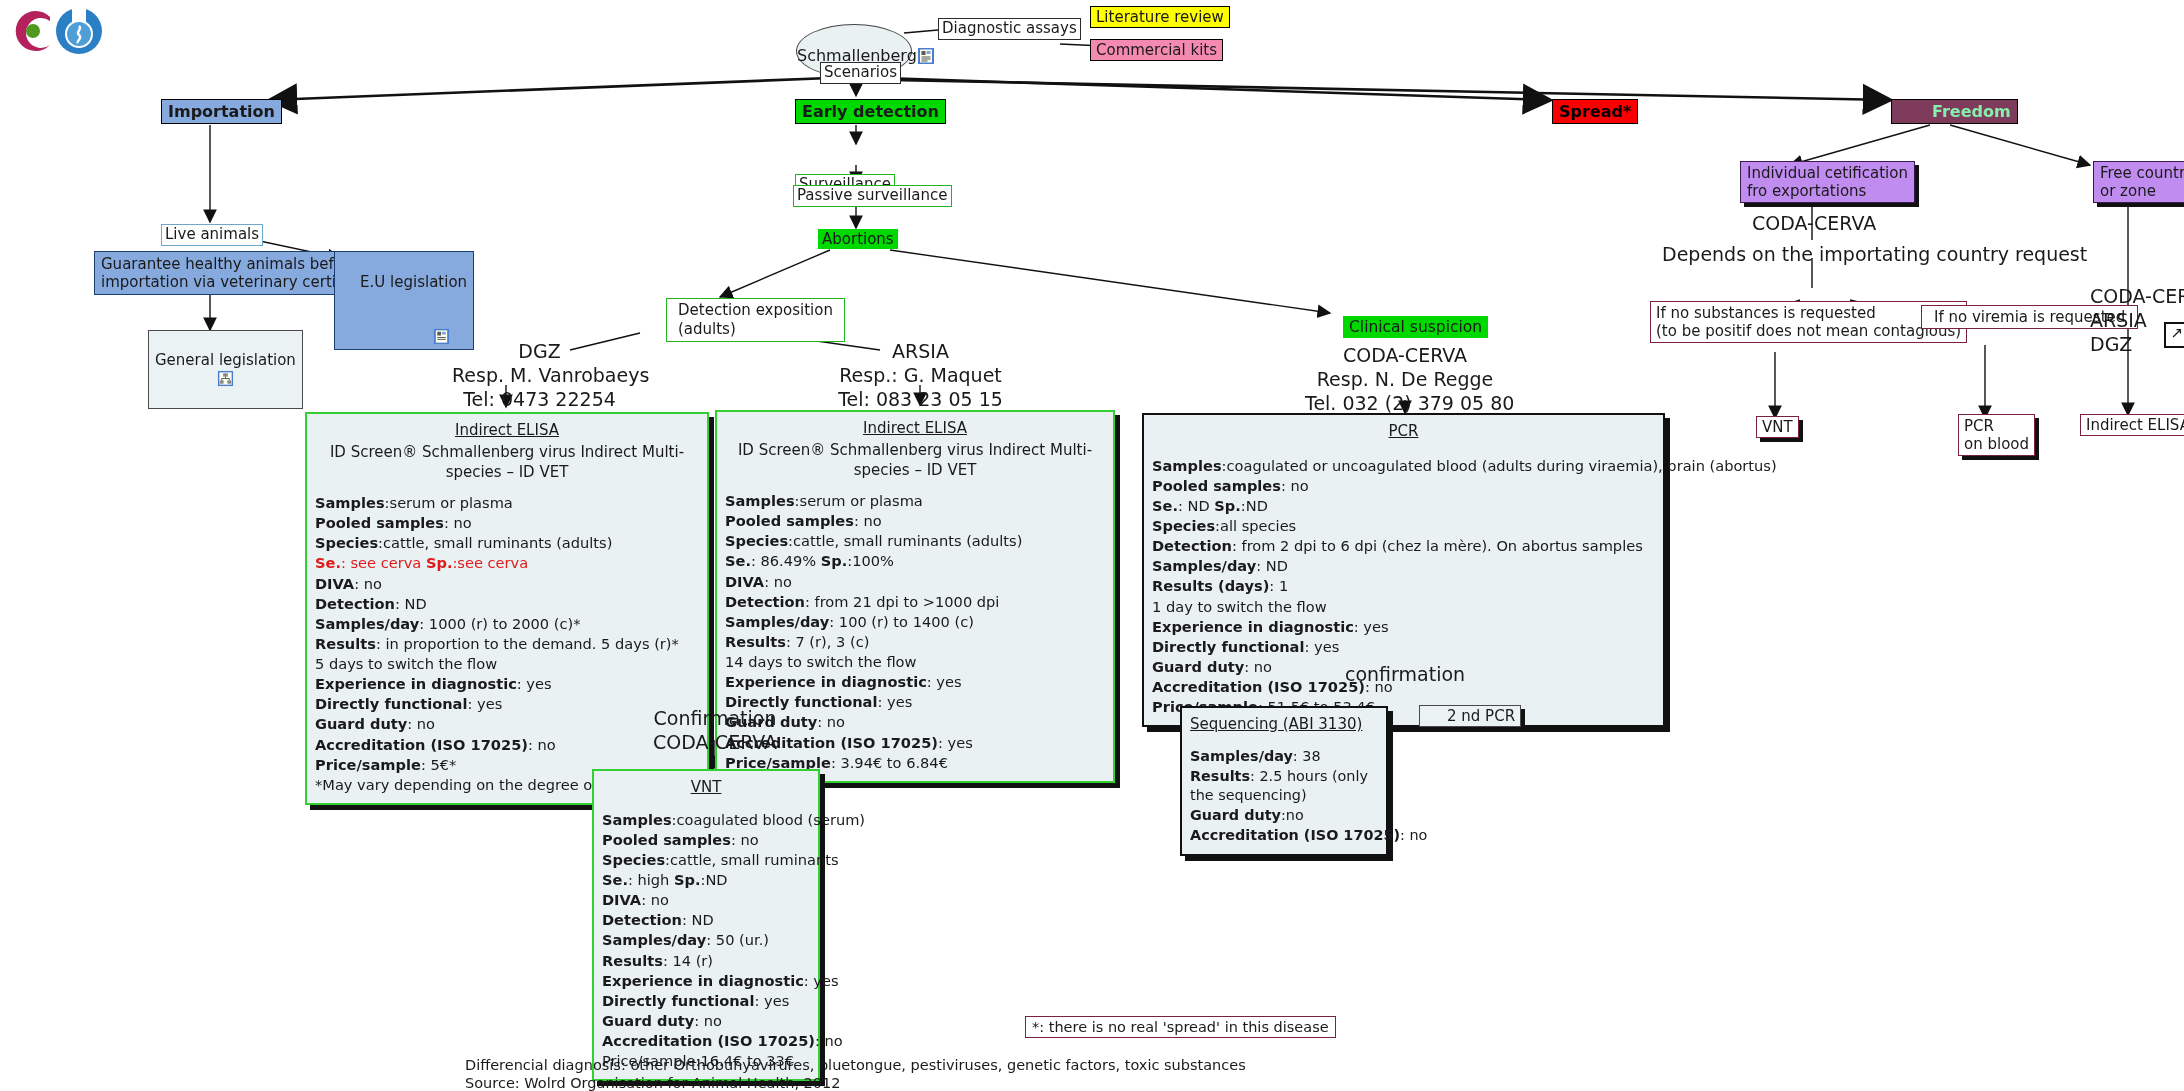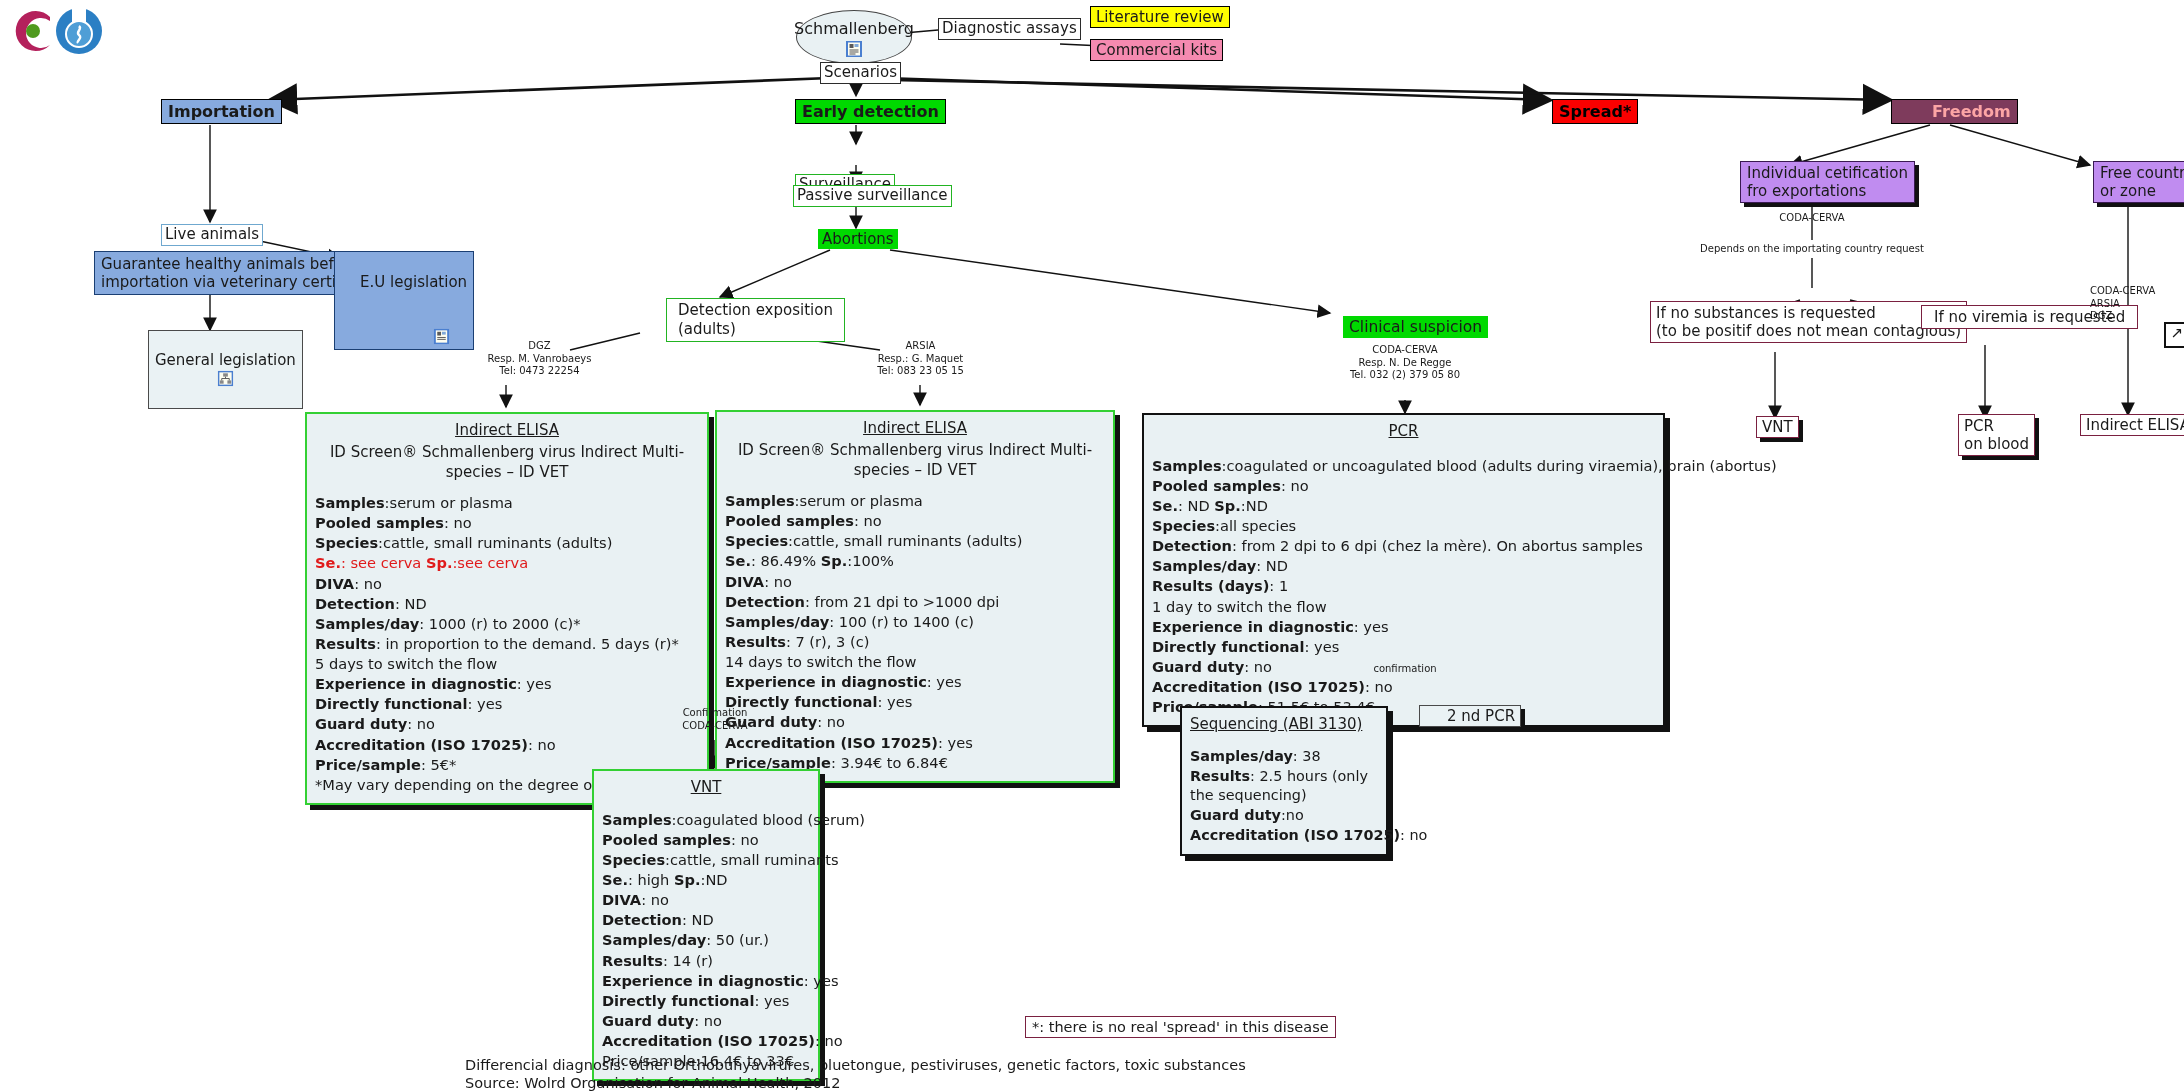--- a/index.html
+++ b/index.html
@@ -9,29 +9,29 @@
   #canvas{position:absolute;left:0;top:0;width:2184px;height:1091px;}
   svg.edges{position:absolute;left:0;top:0;width:2184px;height:1091px;pointer-events:none;}
   .node{position:absolute;box-sizing:border-box;}
 
   
   .lbl{
     background:#ffffff;border:1px solid #2b2b2b;
     font-size:15px;line-height:1.18;padding:1px 3px;white-space:nowrap;
   }
   .lbl.green{border-color:#22b422;}
-  .plain{background:transparent;border:none;font-size:10px;line-height:1.25;white-space:pre;text-align:center;}
+  .plain{background:transparent;border:none;font-size:19px;line-height:1.25;white-space:pre;text-align:center;}
 
   
   .chip{font-weight:bold;font-size:16px;border:1px solid #000;padding:2px 6px;
         text-align:center;white-space:nowrap;}
   .chip.blue{background:#87aade;}
   .chip.green{background:#00d900;}
   .chip.red{background:#fa0000;color:#000;}
-  .chip.plum{background:#7e3b5c;color:#fca5a5;padding-left:40px;}
+  .chip.plum{background:#7e3b5c;color:#86efac;padding-left:40px;}
 
   .flat{font-size:15px;border:1px solid #000;padding:1px 5px;white-space:nowrap;}
   .flat.yellow{background:#ffff00;}
   .flat.pink{background:#f58ab0;}
   .flat.lav{background:#c08cf0;border-color:#3a1a52;line-height:1.2;white-space:pre;}
   .flat.skyfill{background:#87aade;border-color:#1b3f73;line-height:1.2;white-space:pre;}
   .flat.palebox{background:#eaf2f4;border-color:#4a4a4a;}
   .flat.maroon{border-color:#7a2040;background:#ffffff;line-height:1.2;white-space:pre;}
 
   .shadow{box-shadow:4px 4px 0 0 #111111;}
@@ -142,21 +142,21 @@
   </div>
   <div class="logo" style="left:52px;top:4px;">
     <svg width="54" height="54" viewBox="0 0 54 54">
       <path d="M27,4 A23,23 0 1 0 27,50 A23,23 0 0 0 27,4 Z" fill="#2b7fc4"></path>
       <path d="M20,4 h14 v16 h-14 z" fill="#ffffff"></path>
       <circle cx="27" cy="30" r="13" fill="#4f9ed6" stroke="#ffffff" stroke-width="2"></circle>
       <path d="M27,22 c4,3 -4,6 0,9 c4,3 -3,6 -1,8" stroke="#ffffff" stroke-width="2.4" fill="none"></path>
     </svg>
   </div>
 
-  <div class="node" style="left:796px;top:10px;width:116px;height:54px;border:1.6px solid #444;border-radius:50%;background:#e9f1f3;display:flex;flex-direction:column;align-items:center;justify-content:flex-start;padding-top:8px;">
+  <div class="node" style="left:796px;top:24px;width:116px;height:54px;border:1.6px solid #444;border-radius:50%;background:#e9f1f3;display:flex;flex-direction:row;align-items:center;justify-content:flex-start;padding-top:8px;">
     <span style="font-size:16px;">Schmallenberg</span>
     <span class="doc-ico" style="margin-top:2px;">
       <svg width="18" height="18" viewBox="0 0 18 18">
           <rect x="1" y="1" width="16" height="16" fill="#4a7fd0"></rect>
           <rect x="3" y="2.5" width="12" height="13" fill="#fdfdf0"></rect>
           <rect x="4.5" y="4" width="4" height="4" fill="#5a5a5a"></rect>
           <rect x="9.5" y="4" width="4" height="3" fill="#7fa8d8"></rect>
           <rect x="4.5" y="9.5" width="9" height="1" fill="#555"></rect>
           <rect x="4.5" y="11.5" width="9" height="1" fill="#555"></rect>
           <rect x="4.5" y="13.5" width="6" height="1" fill="#555"></rect>

